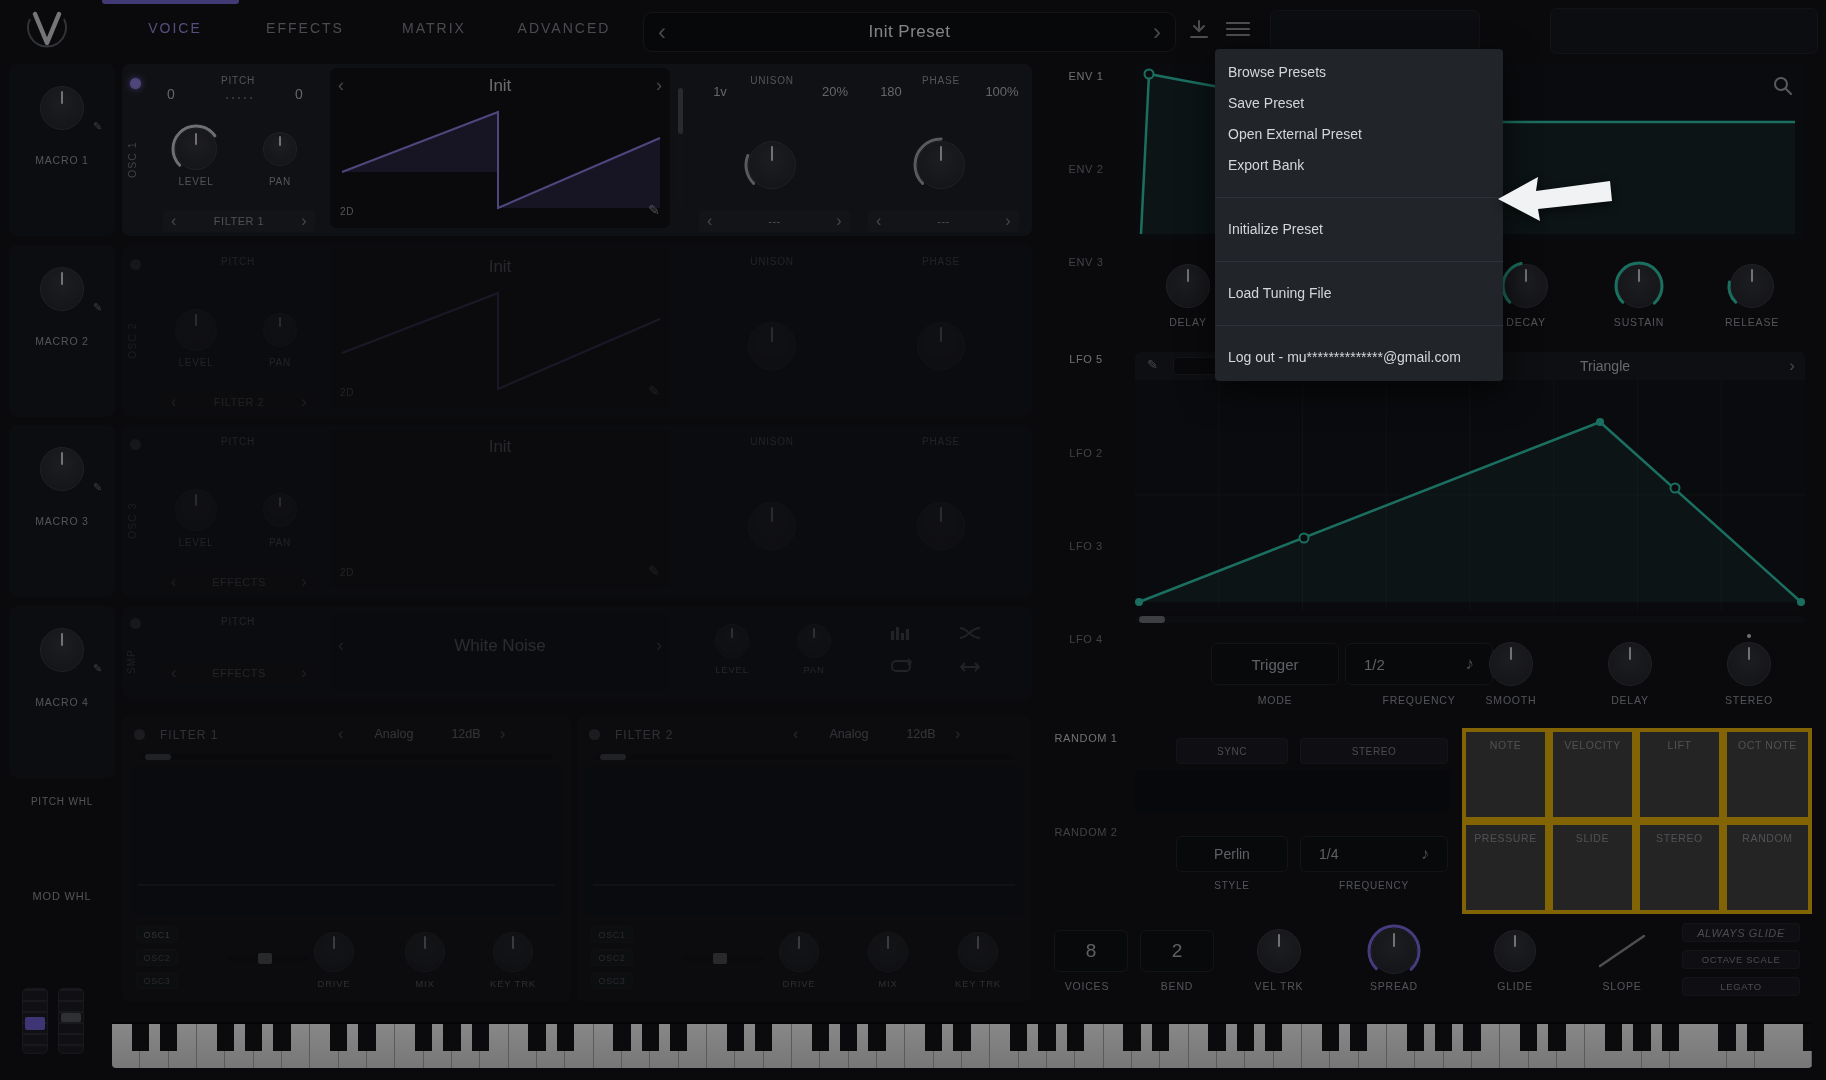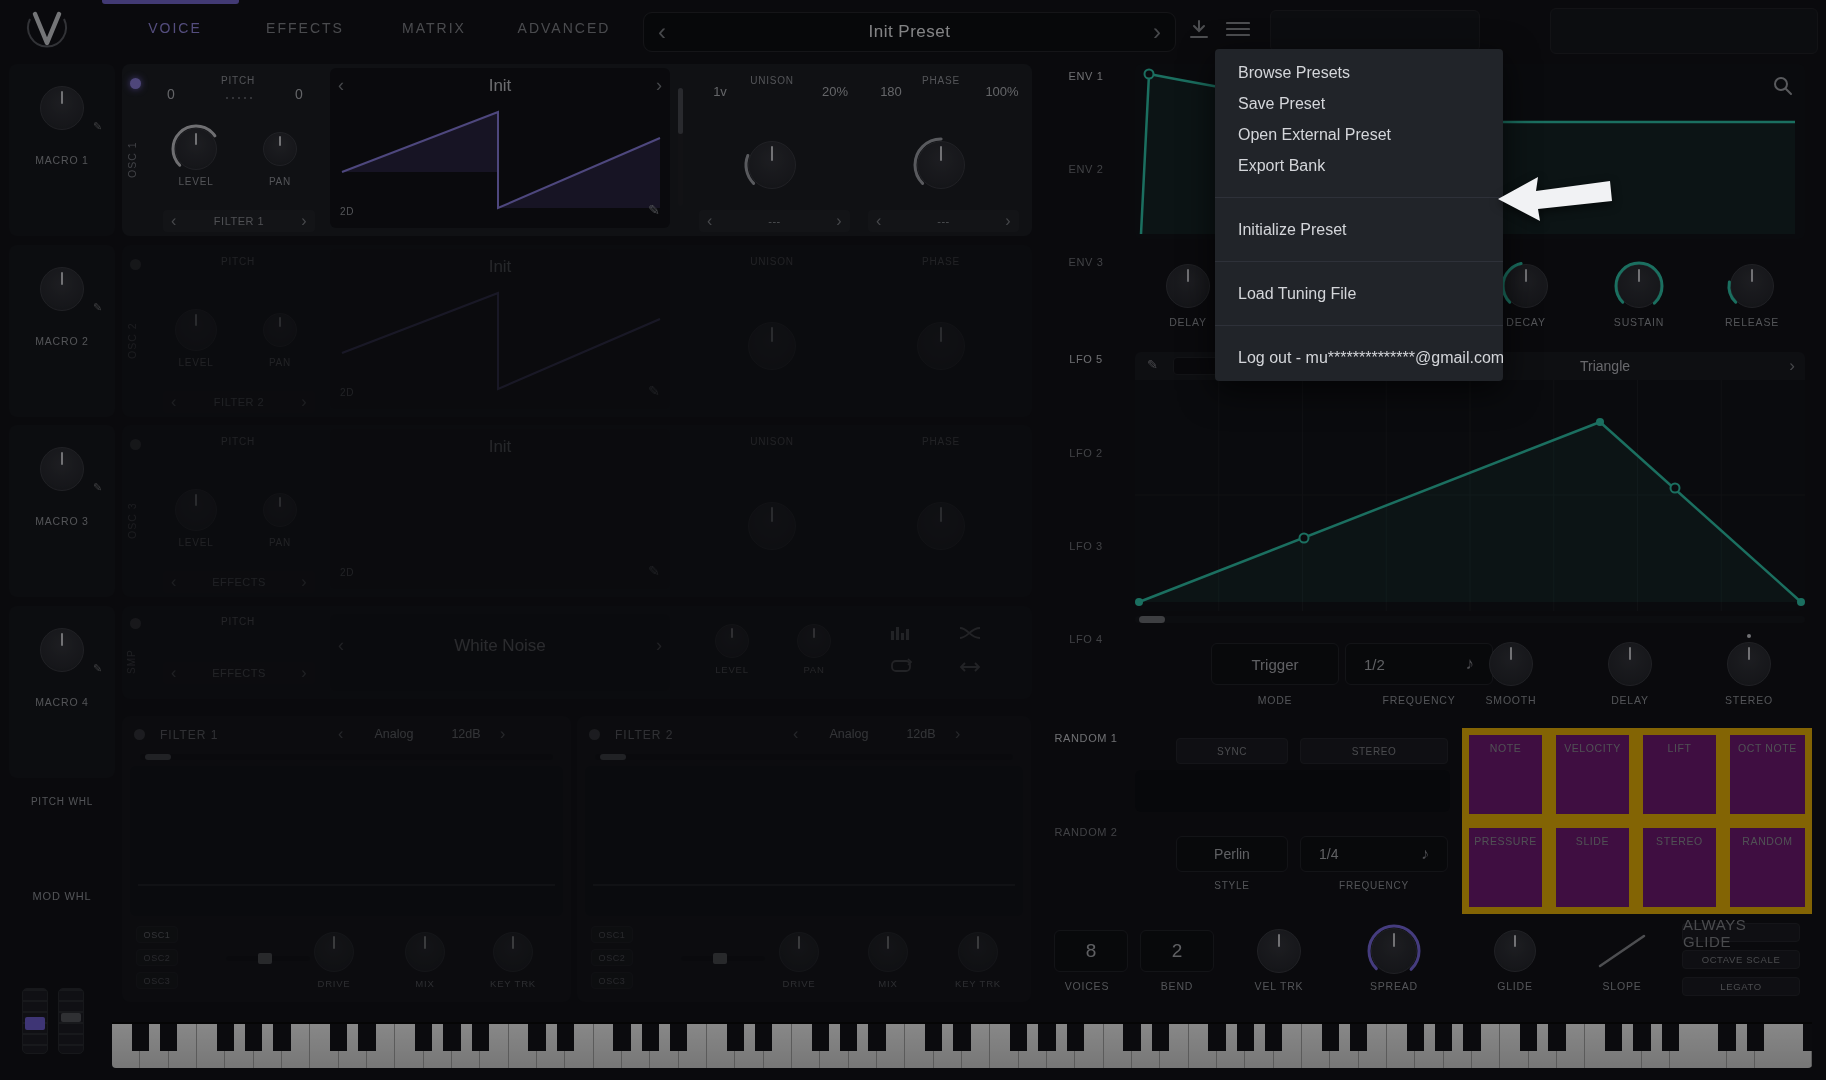--- a/index.html
+++ b/index.html
@@ -53,27 +53,27 @@
           transparent 121.9px, transparent 133.1px, #15151a 133.1px, #15151a 150.3px,
           transparent 150.3px, transparent 161.4px, #15151a 161.4px, #15151a 178.6px,
           transparent 178.6px, transparent 198.33px); }
   .wheel { position:absolute; width:26px; height:66px; border-radius:5px; background:#1d1e24;
            border:1px solid #2a2b31; overflow:hidden; }
   .wheel .stripes { position:absolute; inset:0;
            background:repeating-linear-gradient(180deg,#2c2d33 0 2px,transparent 2px 11px); }
   .rtab { position:absolute; left:1044px; width:84px; height:24px; line-height:24px; text-align:center;
           font-size:11px; letter-spacing:.6px; color:#75767c; }
   .rtab.active { color:#c6c7cc; }
-  .srccell { position:absolute; background:#701a75; border:7px solid #eab308; }
+  .srccell { position:absolute; background:#404040; border:4px solid #eab308; }
   .srccell .t { position:absolute; top:7px; left:0; right:0; text-align:center; font-size:10.5px;
                 letter-spacing:.6px; color:#8f9197; }
   .dim-overlay { position:absolute; inset:0; background:rgba(0,0,0,.44); z-index:50; }
   .menu { position:absolute; left:1215px; top:49px; width:288px; background:#212429;
           border-radius:4px; padding:8px 0; z-index:60; box-shadow:0 10px 34px rgba(0,0,0,.65); }
-  .mi { height:31px; line-height:31px; padding-left:23px; font-size:16px; color:#d4d6da;
+  .mi { height:31px; line-height:31px; padding-left:13px; font-size:14px; color:#d4d6da;
         white-space:nowrap; overflow:hidden; }
   .mi.hl { background:#7568d2; color:#ffffff; margin-right:17px; border-radius:2px; }
   .mdiv { height:1px; background:#363942; opacity:.65; margin:16px 0; }
   .arrow-wrap { position:absolute; left:1494px; top:168px; z-index:70;
                 filter:drop-shadow(0 3px 5px rgba(0,0,0,.55)); }
   svg { display:block; }
 </style>
 </head>
 <body>
 
@@ -494,21 +494,21 @@
   <svg class="arc" width="58" height="58" style="left:1365px;top:922px;">
     <circle cx="29" cy="29" r="25" fill="none" stroke="#7b6ce0" stroke-width="3" stroke-linecap="round" stroke-dasharray="118 999" transform="rotate(135 29 29)"></circle>
   </svg>
   <div class="lbl" style="left:1354px;top:980px;width:80px;text-align:center;">SPREAD</div>
   <div class="knob" style="left:1494px;top:930px;width:42px;height:42px;"></div>
   <div class="lbl" style="left:1475px;top:980px;width:80px;">GLIDE</div>
   <svg class="ab" width="52" height="38" viewBox="0 0 52 38" style="left:1596px;top:932px;">
     <path d="M4,34 L48,4" stroke="#8a8b90" stroke-width="2.5" stroke-linecap="round"></path>
   </svg>
   <div class="lbl" style="left:1582px;top:980px;width:80px;">SLOPE</div>
-  <div class="chip" style="left:1682px;top:923px;width:118px;height:19px;font-size:15px;">ALWAYS GLIDE</div>
+  <div class="chip" style="left:1682px;top:923px;width:118px;height:19px;font-size:11px;font-style:italic;">ALWAYS GLIDE</div>
   <div class="chip" style="left:1682px;top:950px;width:118px;height:19px;font-size:9.5px;">OCTAVE SCALE</div>
   <div class="chip" style="left:1682px;top:977px;width:118px;height:19px;font-size:9.5px;">LEGATO</div>
 
   <div class="kb">
     <div class="kb-sep"></div>
     <div class="kb-black"></div>
   </div>
 
 </div>
 

